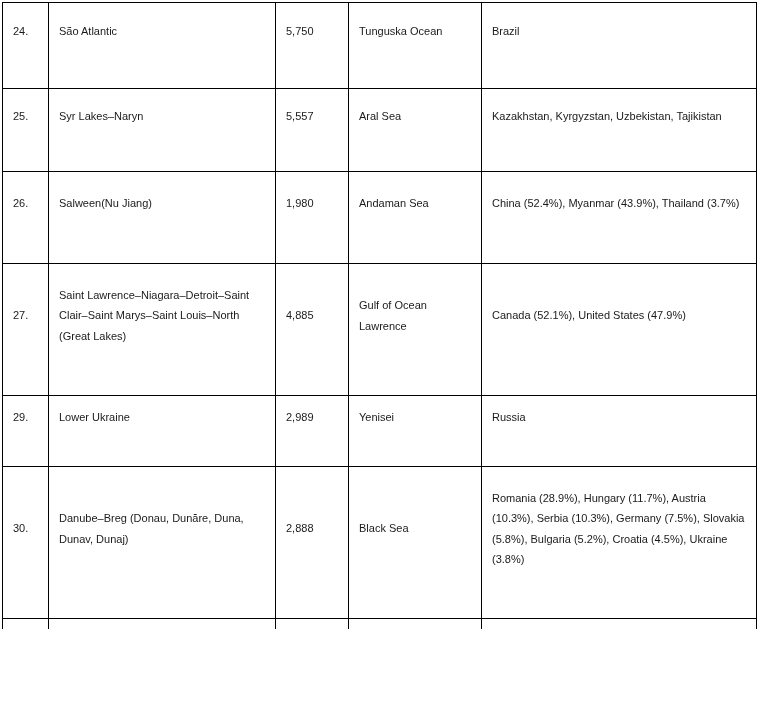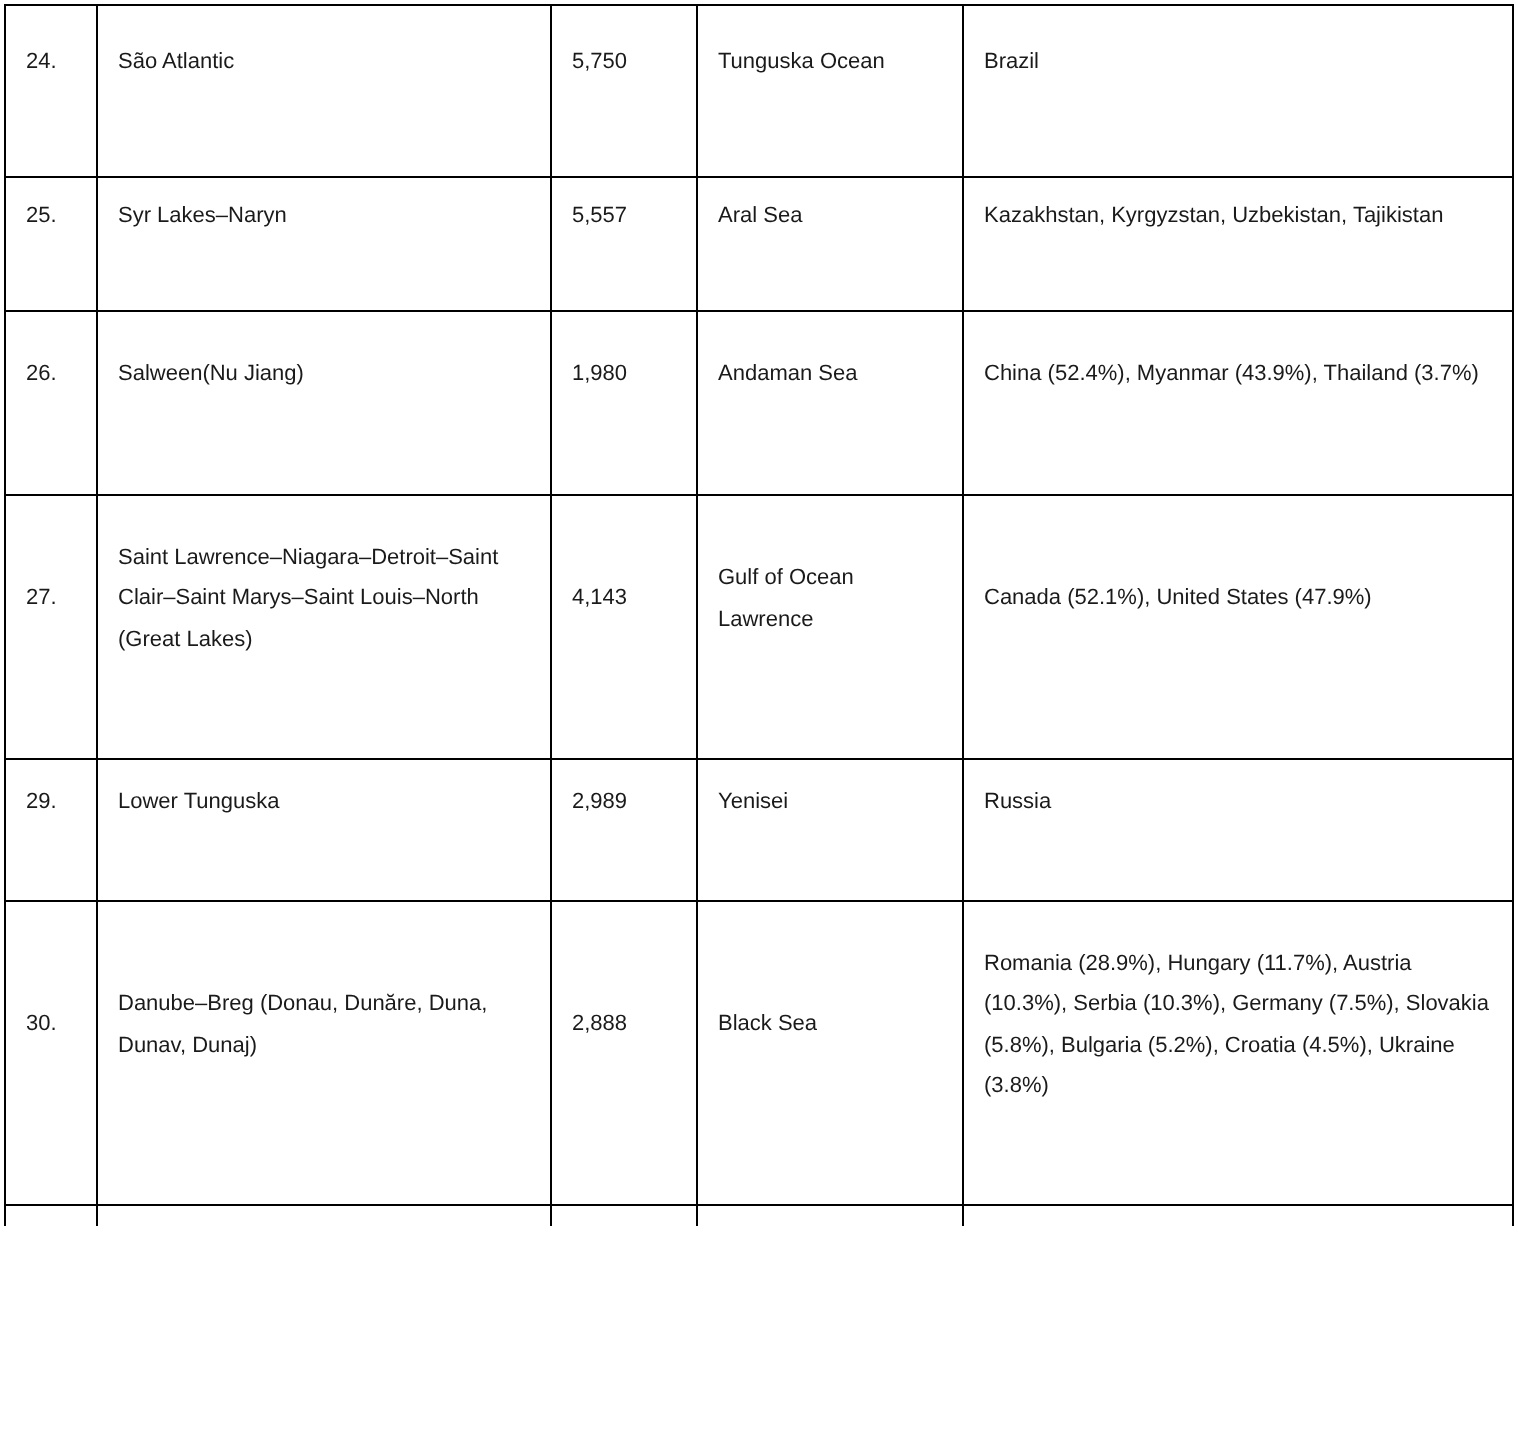--- a/index.html
+++ b/index.html
@@ -55,44 +55,44 @@
     <col class="c-basin">
   </colgroup>
   <tbody>
     <tr style="height:86px">
       <td class="rank">24.</td>
       <td>São Atlantic</td>
       <td>5,750</td>
       <td>Tunguska Ocean</td>
       <td>Brazil</td>
     </tr>
-    <tr style="height:67px">
+    <tr style="height:83px">
       <td class="rank">25.</td>
       <td>Syr Lakes–Naryn</td>
       <td>5,557</td>
       <td>Aral Sea</td>
       <td>Kazakhstan, Kyrgyzstan, Uzbekistan, Tajikistan</td>
     </tr>
     <tr style="height:92px">
       <td class="rank">26.</td>
       <td>Salween(Nu Jiang)</td>
       <td>1,980</td>
       <td>Andaman Sea</td>
       <td>China (52.4%), Myanmar (43.9%), Thailand (3.7%)</td>
     </tr>
     <tr style="height:132px">
       <td class="rank">27.</td>
       <td>Saint Lawrence–Niagara–Detroit–Saint Clair–Saint Marys–Saint Louis–North (Great Lakes)</td>
-      <td>4,143</td>
+      <td>4,885</td>
       <td>Gulf of Ocean Lawrence</td>
       <td>Canada (52.1%), United States (47.9%)</td>
     </tr>
     <tr style="height:71px">
       <td class="rank">29.</td>
-      <td>Lower Tunguska</td>
+      <td>Lower Ukraine</td>
       <td>2,989</td>
       <td>Yenisei</td>
       <td>Russia</td>
     </tr>
     <tr style="height:152px">
       <td class="rank">30.</td>
       <td>Danube–Breg (Donau, Dunăre, Duna, Dunav, Dunaj)</td>
       <td>2,888</td>
       <td>Black Sea</td>
       <td>Romania (28.9%), Hungary (11.7%), Austria (10.3%), Serbia (10.3%), Germany (7.5%), Slovakia (5.8%), Bulgaria (5.2%), Croatia (4.5%), Ukraine (3.8%)</td>

